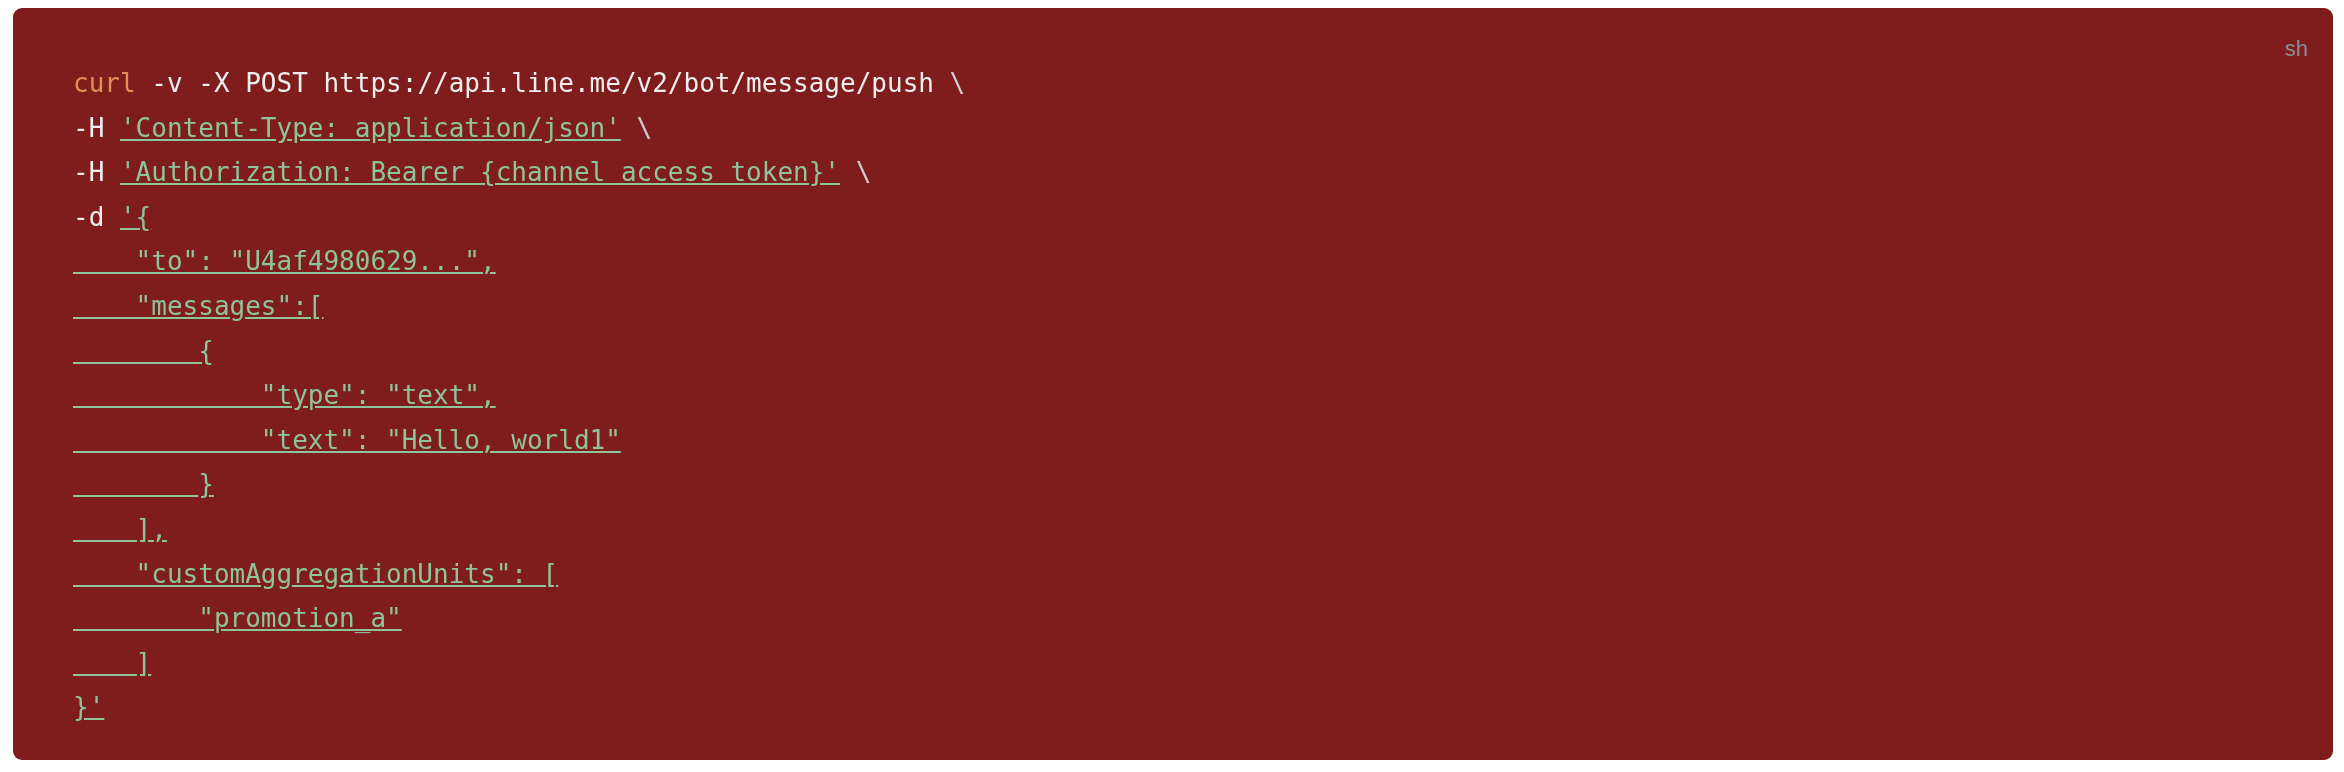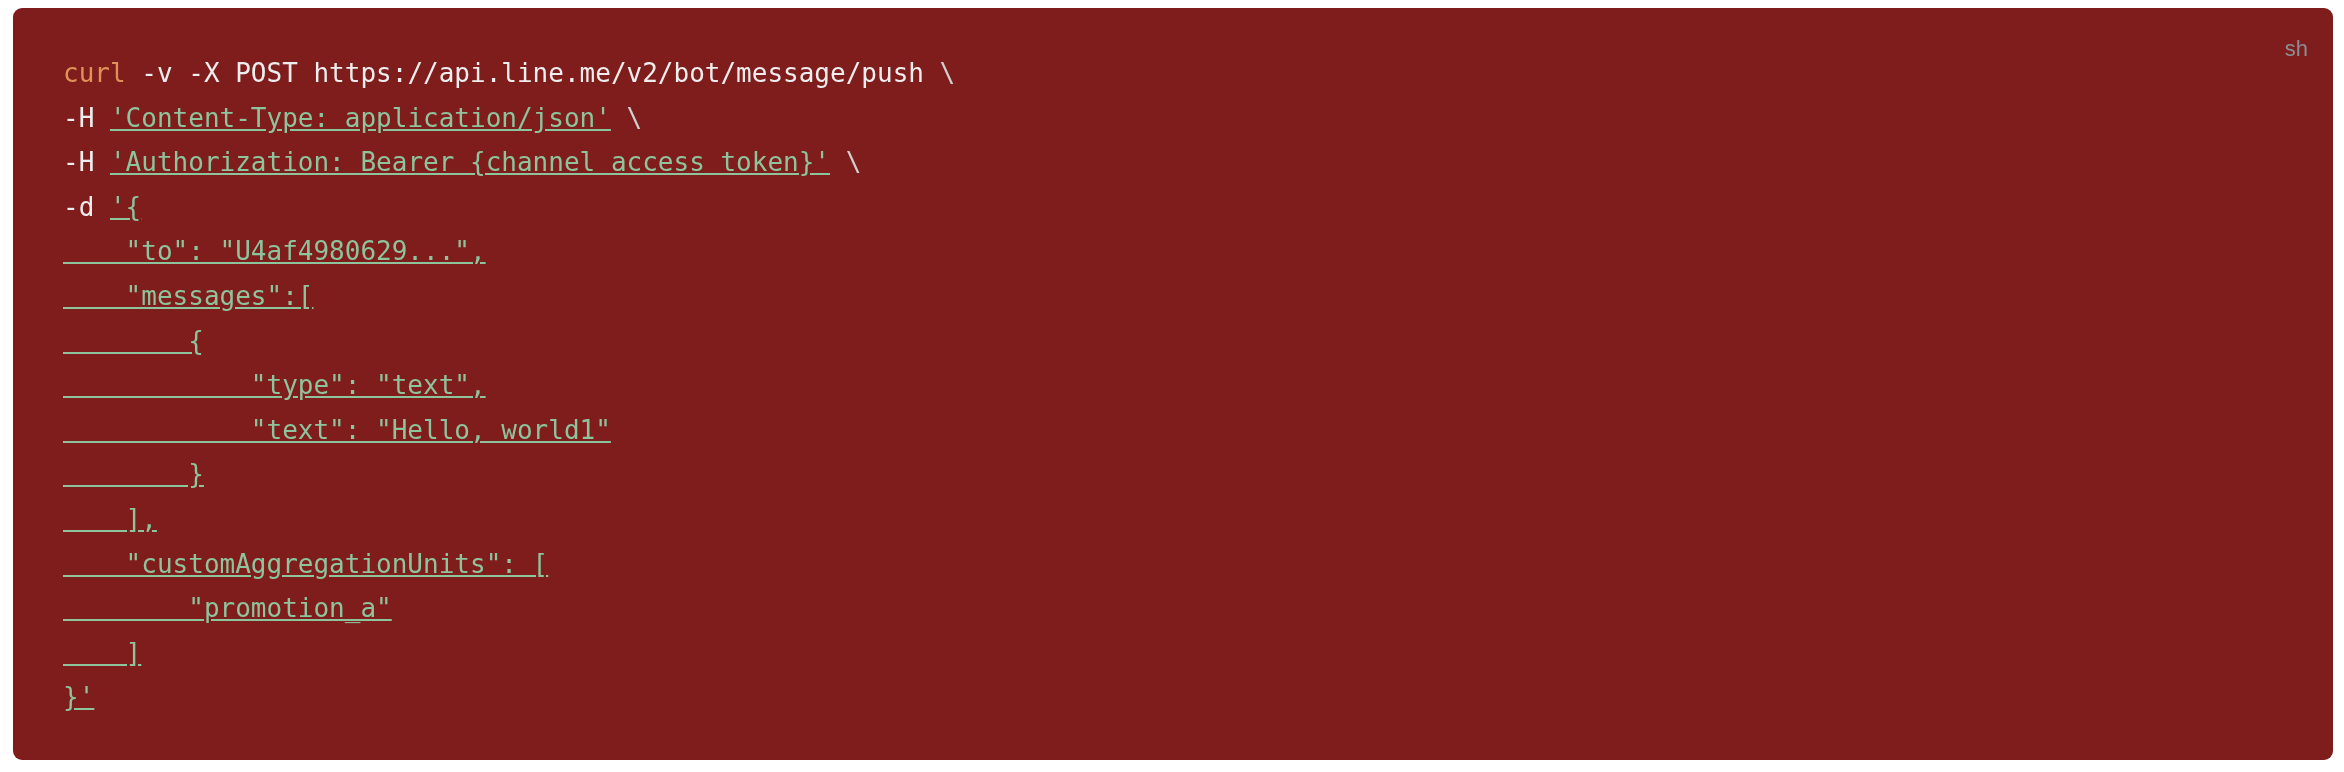--- a/index.html
+++ b/index.html
@@ -26,21 +26,21 @@
       top: 30px;
       font-family: "Liberation Sans", sans-serif;
       font-size: 22px;
       color: #8b8e94;
       line-height: 1;
     }
     pre.code {
       position: absolute;
       left: 50px;
       top: 43px;
-      margin: 0;
+      margin: 10px;
       padding: 0;
       font-family: "DejaVu Sans Mono", monospace;
       font-size: 26px;
       line-height: 44.6px;
       color: #eeeeee;
       white-space: pre;
     }
     .line { display: block; height: 44.6px; }
     .tok-cmd { color: #e09158; }
     .tok-str { color: #8ec49c; text-decoration: underline; }

